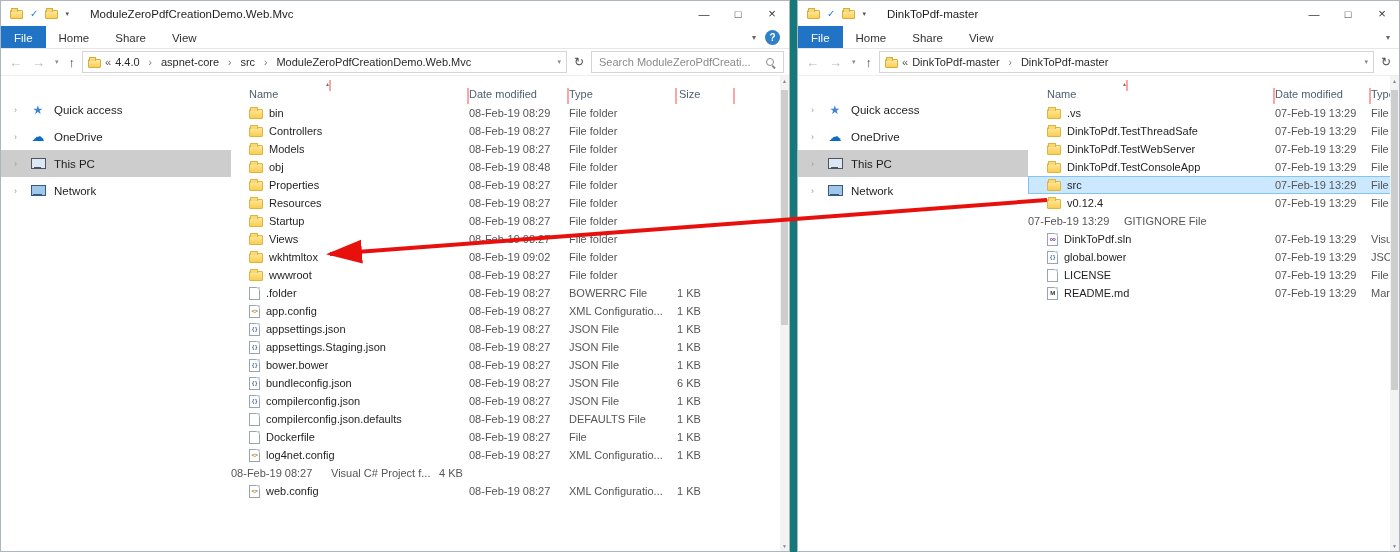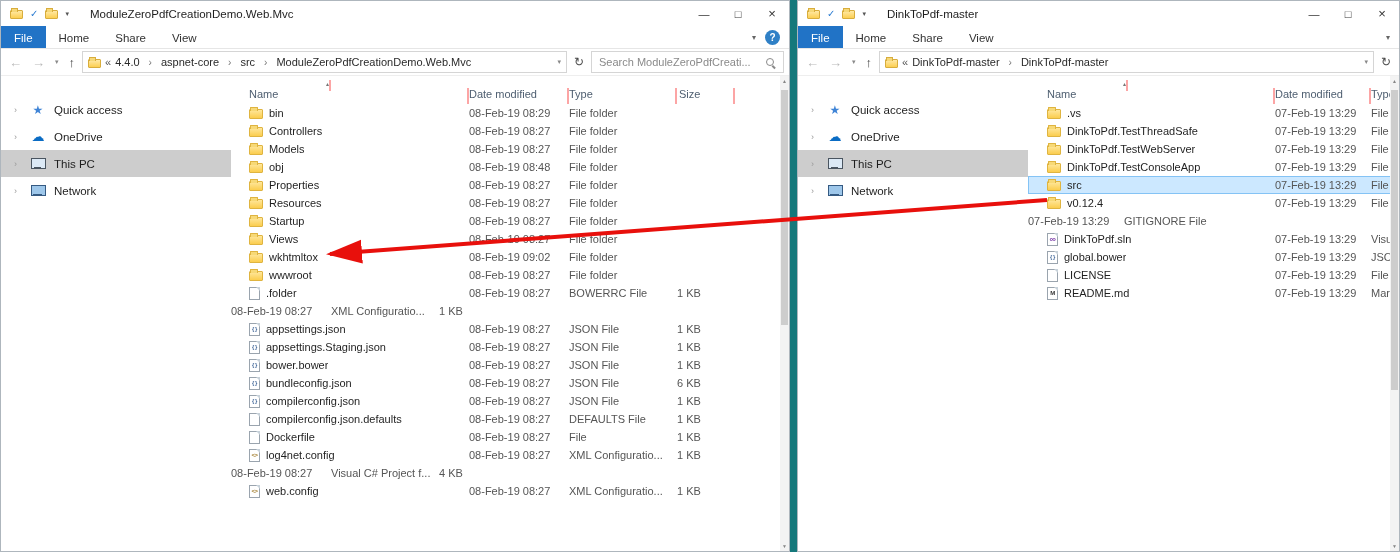--- a/index.html
+++ b/index.html
@@ -289,20 +289,26 @@
               <span class="ic ic-doc ">
                 <i></i>
               </span>
               <span class="fname">.folder</span>
             </span>
             <span class="c-mod">08-Feb-19 08:27</span>
             <span class="c-type">BOWERRC File</span>
             <span class="c-size">1 KB</span>
           </div>
           <div class="frow">
+            <span class="c-name">
+              <span class="ic ic-doc g-xml">
+                <i>&lt;&gt;</i>
+              </span>
+              <span class="fname">app.config</span>
+            </span>
             <span class="c-mod">08-Feb-19 08:27</span>
             <span class="c-type">XML Configuratio...</span>
             <span class="c-size">1 KB</span>
           </div>
           <div class="frow">
             <span class="c-name">
               <span class="ic ic-doc g-json">
                 <i>{ }</i>
               </span>
               <span class="fname">appsettings.json</span>

